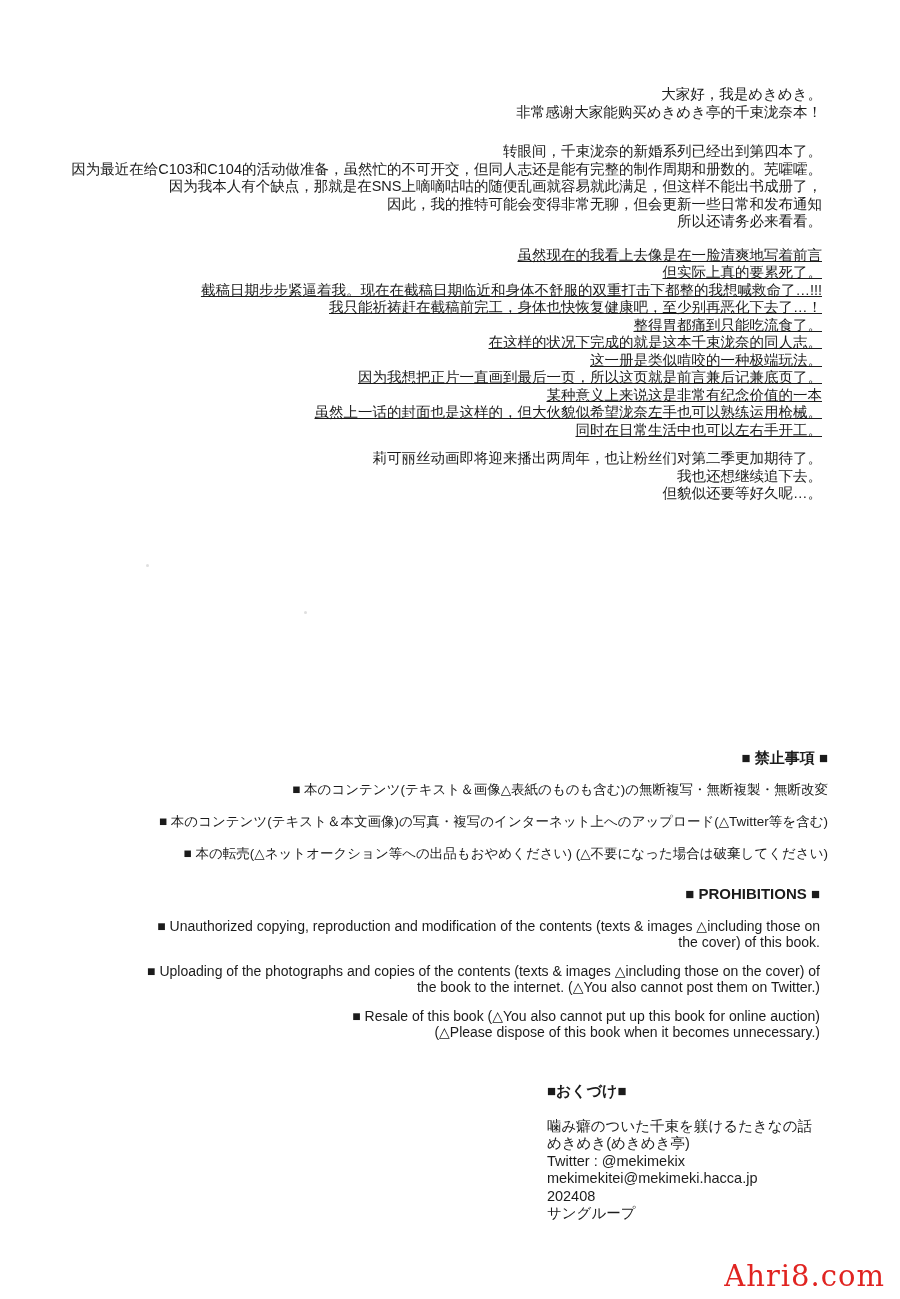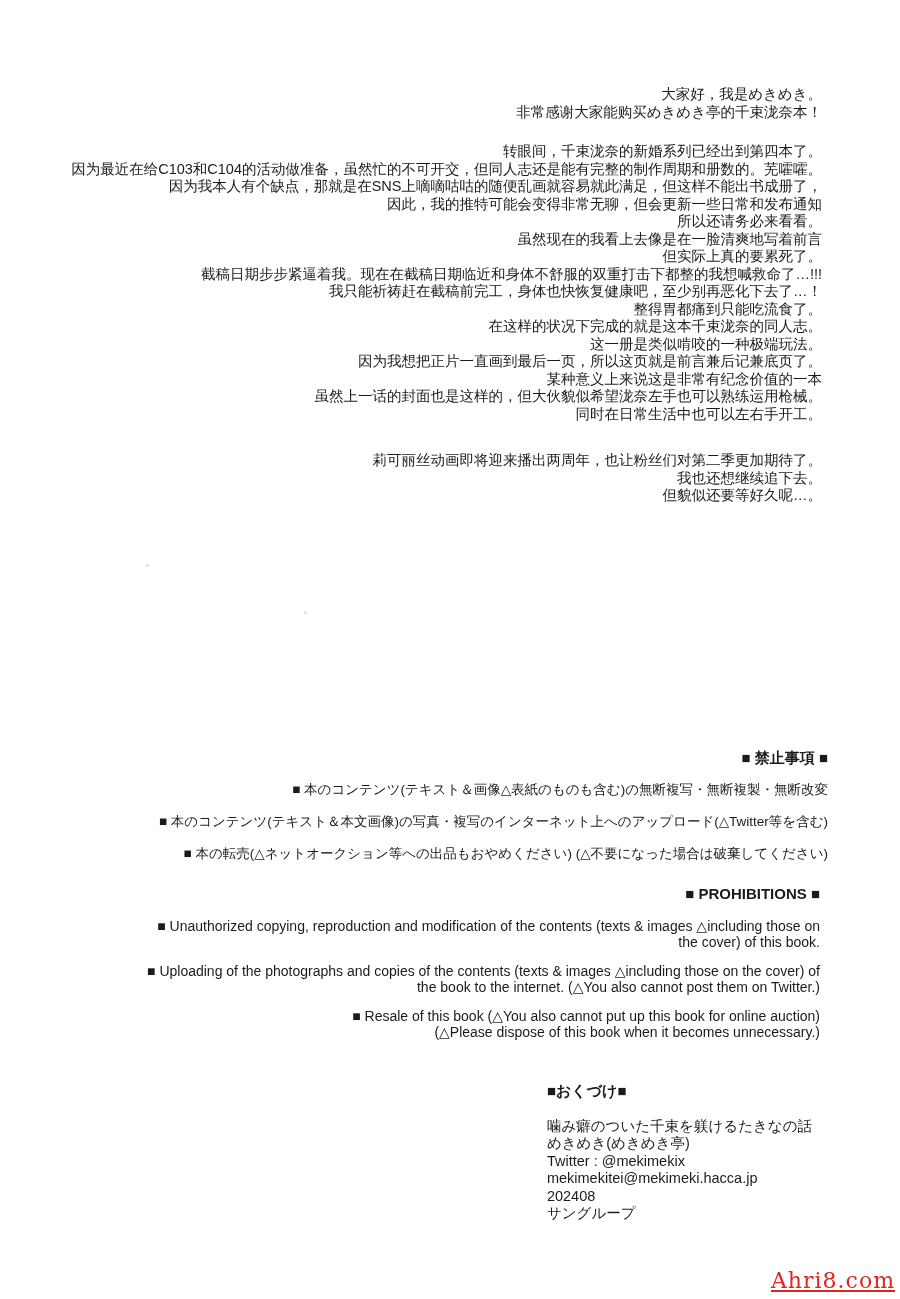--- a/index.html
+++ b/index.html
@@ -15,22 +15,22 @@
 
   
   .intro {
     position: absolute;
     top: 86px; right: 78px;
     text-align: right;
     font-size: 14.5px;
     line-height: 17.5px;
   }
   .intro .para + .para { margin-top: 22px; }
-  .intro .para.tight { margin-top: 0; }
-  .intro .para.last { margin-top: 29px; }
+  .intro .para.tight { margin-top: 16px; text-decoration: underline; }
+  .intro .para.last { margin-top: 11px; }
 
   
   .prohibit-jp {
     position: absolute;
     top: 750px; right: 72px;
     text-align: right;
     font-size: 13.5px;
     line-height: 16px;
   }
   .prohibit-jp .heading { font-weight: bold; font-size: 15px; margin-bottom: 16px; }
@@ -52,26 +52,25 @@
     position: absolute;
     top: 1082px; right: 88px;
     font-size: 14.5px;
     line-height: 17.5px;
   }
   .colophon .heading { font-weight: bold; font-size: 15px; margin-bottom: 18px; }
 
   
   .watermark {
     position: absolute;
-    right: 5px; bottom: 6px;
+    right: 15px; bottom: 6px;
     font-family: "DejaVu Serif", "Liberation Serif", serif;
-    font-size: 22px;
+    font-size: 29px;
     letter-spacing: 1px;
     white-space: nowrap;
-    text-decoration: underline;
   }
 
   
   .speck {
     position: absolute;
     width: 3px; height: 3px;
     border-radius: 50%;
     background: #c9c9c9;
     opacity: .6;
   }

